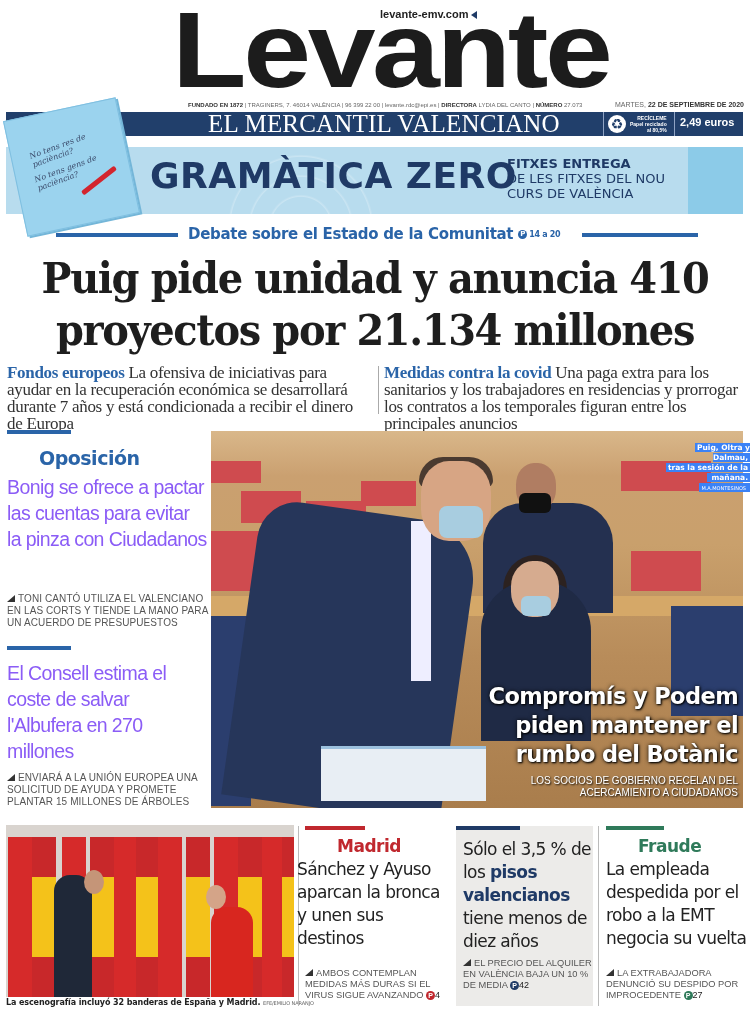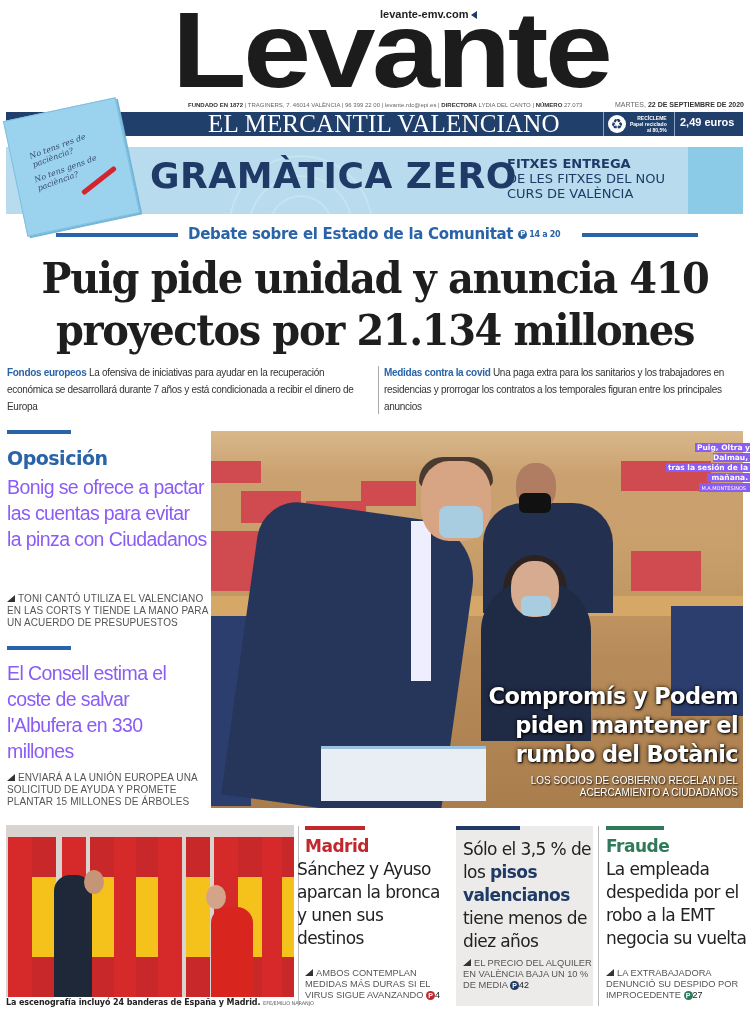--- a/index.html
+++ b/index.html
@@ -35,27 +35,27 @@
   .promo-sub .hl { font-weight: 700; }
 
   
   .kicker-line { top: 233px; height: 4px; background: #2a64a8; }
   .kicker { left: 188px; top: 225px; font-family: "DejaVu Sans", sans-serif; font-weight: 700; font-size: 15px; color: #2a64a8; white-space: nowrap; letter-spacing: -0.3px; }
   .pref { display: inline-block; width: 9px; height: 9px; border-radius: 50%; background: #2a64a8; color: #fff; font-size: 7px; line-height: 9px; text-align: center; vertical-align: middle; font-weight: 700; }
   .kicker .pages { font-size: 8px; color: #2a64a8; margin-left: 2px; vertical-align: middle; }
 
   .headline { left: 0; width: 750px; text-align: center; font-family: "DejaVu Serif", serif; font-weight: 700; font-size: 43px; color: #1e1e1e; letter-spacing: -1.5px; line-height: 52px; white-space: nowrap; transform: scaleX(0.93); }
 
-  .deck { top: 364px; width: 365px; font-family: Liberation Sans, sans-serif; font-size: 10px; line-height: 17px; color: #333; letter-spacing: -0.3px; }
+  .deck { top: 364px; width: 365px; font-family: Liberation Serif, serif; font-size: 17px; line-height: 17px; color: #333; letter-spacing: -0.3px; }
   .deck .lead { color: #2a64a8; font-weight: 700; }
   .deck-div { left: 378px; top: 366px; width: 1px; height: 48px; background: #aaa; }
 
   
   .rule-blue { height: 4px; background: #2a64a8; }
-  .sect-label { font-family: "DejaVu Sans", sans-serif; font-weight: 700; font-size: 19px; color: #2a64a8; letter-spacing: -0.5px; }
+  .sect-label { font-family: "DejaVu Sans", sans-serif; font-weight: 700; font-size: 19px; color: #2a64a8; letter-spacing: -0.5px; margin-left: 32px; }
   .story-h { font-family: Liberation Sans, sans-serif; font-size: 19.5px; line-height: 26px; color: #8b5cf6; letter-spacing: -0.6px; }
   .story-sub { font-family: "Liberation Sans", sans-serif; font-size: 10px; line-height: 12px; color: #555; letter-spacing: 0.1px; text-transform: uppercase; }
   .tri { display: inline-block; width: 0; height: 0; border-left: 8px solid transparent; border-bottom: 7px solid #333; margin-right: 3px; vertical-align: baseline; }
 
   
   .photo { left: 211px; top: 431px; width: 532px; height: 377px; overflow: hidden;
     background: linear-gradient(180deg, #d9b78a 0%, #caa070 12%, #c9a06c 30%, #b88c5a 60%, #a97d4c 100%); }
   .photo .seat { position: absolute; background: #cf4b4f; }
   .photo .desk { position: absolute; background: #d5a868; }
   .photo .suit1 { position: absolute; left: 30px; top: 80px; width: 220px; height: 300px; background: #26365a; border-radius: 40px 60px 0 0; transform: rotate(8deg); }
@@ -68,21 +68,21 @@
   .photo .head2 { position: absolute; left: 305px; top: 32px; width: 40px; height: 48px; background: #b07d62; border-radius: 45%; }
   .photo .mask2 { position: absolute; left: 308px; top: 62px; width: 32px; height: 20px; background: #111; border-radius: 6px; }
   .photo .woman { position: absolute; left: 270px; top: 150px; width: 110px; height: 160px; background: #1f2a45; border-radius: 50px 50px 0 0; }
   .photo .whead { position: absolute; left: 300px; top: 130px; width: 48px; height: 56px; background: #d6ab8f; border-radius: 45%; }
   .photo .whair { position: absolute; left: 292px; top: 124px; width: 64px; height: 70px; background: #2c2220; border-radius: 50% 50% 30% 30%; z-index: -0; }
   .photo .wmask { position: absolute; left: 310px; top: 165px; width: 30px; height: 20px; background: #a8cde0; border-radius: 6px; }
   .photo .chair { position: absolute; left: 0; top: 185px; width: 40px; height: 190px; background: #2b3e6e; }
   .photo .chair2 { position: absolute; left: 460px; top: 175px; width: 72px; height: 110px; background: #2b3e6e; }
 
   .photo-caption { left: 660px; top: 443px; text-align: right; font-family: "DejaVu Sans", sans-serif; font-weight: 700; font-size: 7.5px; line-height: 10px; color: #fff; }
-  .photo-caption span { background: #8b5cf6; padding: 0 2px; }
+  .photo-caption span { background: #3b82f6; padding: 0 2px; }
   .photo-caption .credit { font-size: 5px; font-weight: 400; }
   .overlay-h { left: 470px; top: 682px; width: 268px; text-align: right; font-family: "DejaVu Sans", sans-serif; font-weight: 700; font-size: 22.5px; line-height: 29px; color: #fff; letter-spacing: -0.6px; text-shadow: 0 0 4px rgba(0,0,0,0.8), 1px 1px 2px #000; }
   .overlay-sub { left: 470px; top: 775px; width: 268px; text-align: right; font-family: "Liberation Sans", sans-serif; font-size: 10px; line-height: 12px; color: #fff; text-shadow: 1px 1px 2px #000; }
 
   
   .bottom-photo { left: 6px; top: 825px; width: 288px; height: 172px; overflow: hidden; background: #d9d4cf; }
   .flag { position: absolute; top: 12px; width: 24px; height: 160px; }
   .flag.red { background: #d62a2a; }
   .flag.es { background: linear-gradient(180deg, #c8282a 0 25%, #f4c21a 25% 75%, #c8282a 75%); }
   .bp-person1 { position: absolute; left: 48px; top: 50px; width: 38px; height: 125px; background: #1f2838; border-radius: 16px 16px 0 0; }
@@ -161,21 +161,21 @@
   <span class="lead">Medidas contra la covid</span>
   <span>Una paga extra para los sanitarios y los trabajadores en residencias y prorrogar los contratos a los temporales figuran entre los principales anuncios</span>
 </div>
 
 <div class="abs rule-blue" style="left:7px;top:430px;width:64px"></div>
 <div class="abs sect-label" style="left:7px;top:447px">Oposición</div>
 <div class="abs story-h" style="left:7px;top:474px;width:200px">Bonig se ofrece a pactar las cuentas para evitar la pinza con Ciudadanos</div>
 <div class="abs story-sub" style="left:7px;top:593px;width:205px"><span class="tri"></span><span>TONI CANTÓ UTILIZA EL VALENCIANO EN LAS CORTS Y TIENDE LA MANO PARA UN ACUERDO DE PRESUPUESTOS</span></div>
 
 <div class="abs rule-blue" style="left:7px;top:646px;width:64px"></div>
-<div class="abs story-h" style="left:7px;top:660px;width:200px">El Consell estima el coste de salvar l'Albufera en 330 millones</div>
+<div class="abs story-h" style="left:7px;top:660px;width:200px">El Consell estima el coste de salvar l'Albufera en 270 millones</div>
 <div class="abs story-sub" style="left:7px;top:772px;width:205px"><span class="tri"></span><span>ENVIARÁ A LA UNIÓN EUROPEA UNA SOLICITUD DE AYUDA Y PROMETE PLANTAR 15 MILLONES DE ÁRBOLES</span></div>
 
 <div class="abs photo">
   <div class="seat" style="left:0;top:100px;width:48px;height:60px"></div>
   <div class="seat" style="left:30px;top:60px;width:60px;height:32px"></div>
   <div class="seat" style="left:95px;top:70px;width:60px;height:30px"></div>
   <div class="seat" style="left:150px;top:50px;width:55px;height:25px"></div>
   <div class="seat" style="left:410px;top:30px;width:90px;height:30px"></div>
   <div class="seat" style="left:420px;top:120px;width:70px;height:40px"></div>
   <div class="seat" style="left:0px;top:30px;width:50px;height:22px"></div>
@@ -215,21 +215,21 @@
   <div class="flag es" style="left:180px"></div>
   <div class="flag red" style="left:208px"></div>
   <div class="flag es" style="left:232px"></div>
   <div class="flag red" style="left:256px"></div>
   <div class="flag es" style="left:276px"></div>
   <div class="bp-person1"></div>
     <div class="bp-head1"></div>
   <div class="bp-person2"></div>
     <div class="bp-head2"></div>
 </div>
-<div class="abs bp-caption"><span>La escenografía incluyó 24 banderas de España y Madrid.</span> <span class="credit">EFE/EMILIO NARANJO</span></div>
+<div class="abs bp-caption"><span>La escenografía incluyó 32 banderas de España y Madrid.</span> <span class="credit">EFE/EMILIO NARANJO</span></div>
 
 <div class="abs vrule" style="left:298px;top:826px;height:180px"></div>
 
 <div class="abs" style="left:305px;top:826px;width:60px;height:4px;background:#c0282e"></div>
 <div class="abs sect-label" style="left:305px;top:836px;font-size:17px;color:#c0282e">Madrid</div>
 <div class="abs col-h" style="left:297px;top:858px;width:145px">Sánchez y Ayuso aparcan la bronca y unen sus destinos</div>
 <div class="abs col-sub" style="left:305px;top:968px;width:145px"><span class="tri"></span><span>AMBOS CONTEMPLAN MEDIDAS MÁS DURAS SI EL VIRUS SIGUE AVANZANDO</span> <span class="pill" style="background:#c0282e">P</span><span class="pgnum">4</span></div>
 
 <div class="abs grey-box"></div>
 <div class="abs" style="left:456px;top:826px;width:64px;height:4px;background:#1f3a66"></div>

